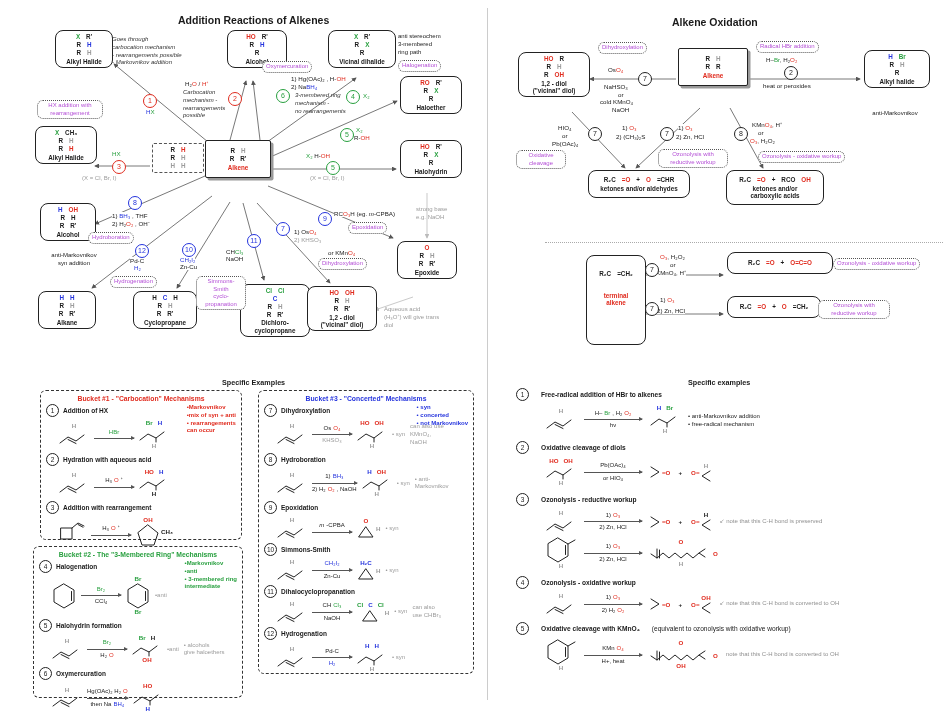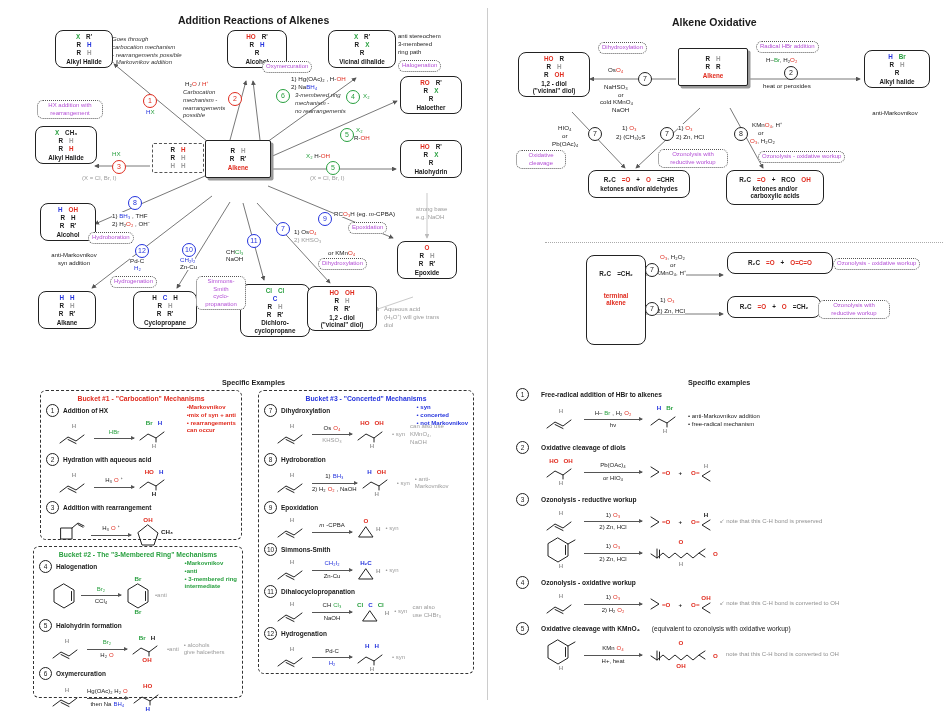--- a/index.html
+++ b/index.html
@@ -945,21 +945,21 @@
             <div class="c-bot">
               <span class="t-y">H</span>
             </div>
           </div>
         </div>
         <div class="sidecol y">• syn</div>
       </div>
     </div>
   </div>
 
-<div class="ttl" style="left:672px;top:16px">Alkene Oxidative</div>
+<div class="ttl" style="left:672px;top:16px">Alkene Oxidation</div>
 
 <div class="plab" style="left:598px;top:42px">Dihydroxylation</div>
 <div class="node" style="left:518px;top:52px;width:64px">
   <div class="struct">
       <div class="sr">
         <span class="t-r">HO</span>
         <span class="t-k">R</span>
       </div>
       <div class="sr">
         <span class="t-k">R</span>

